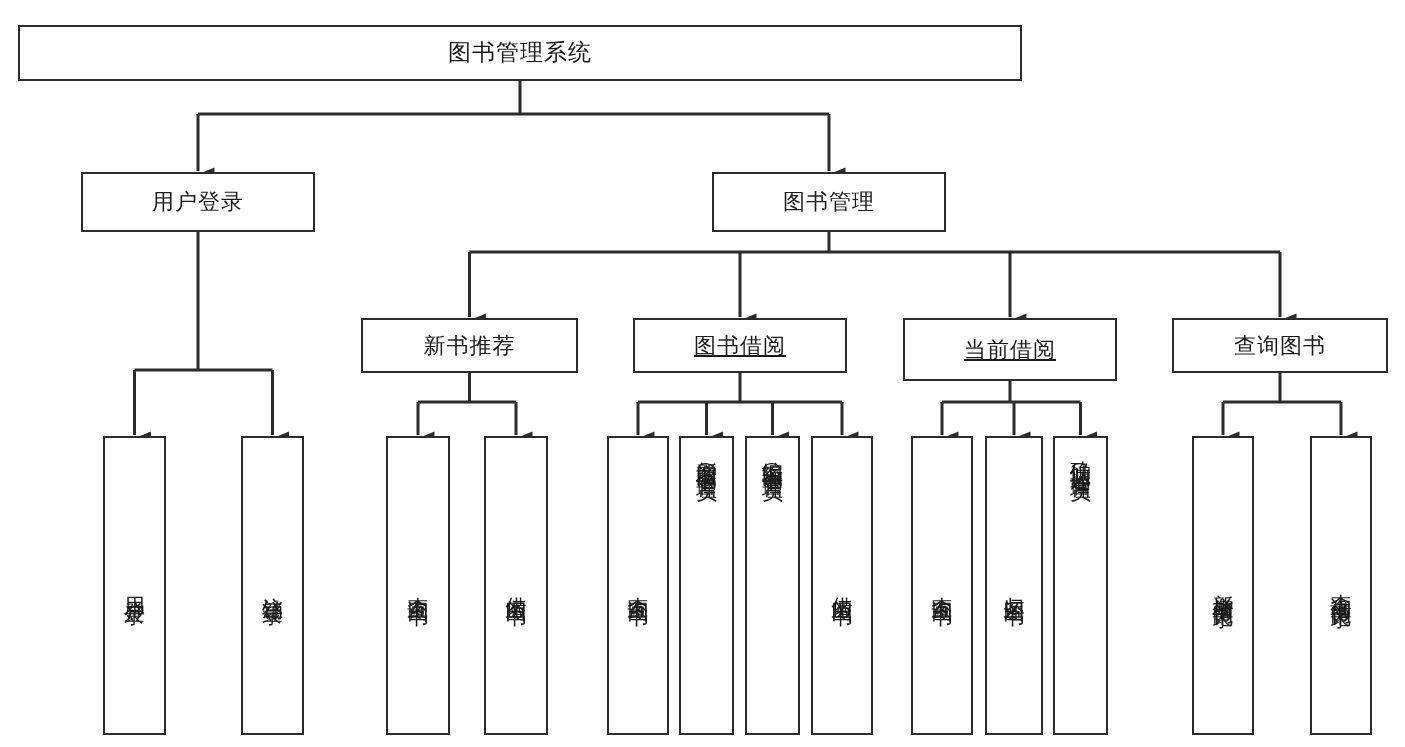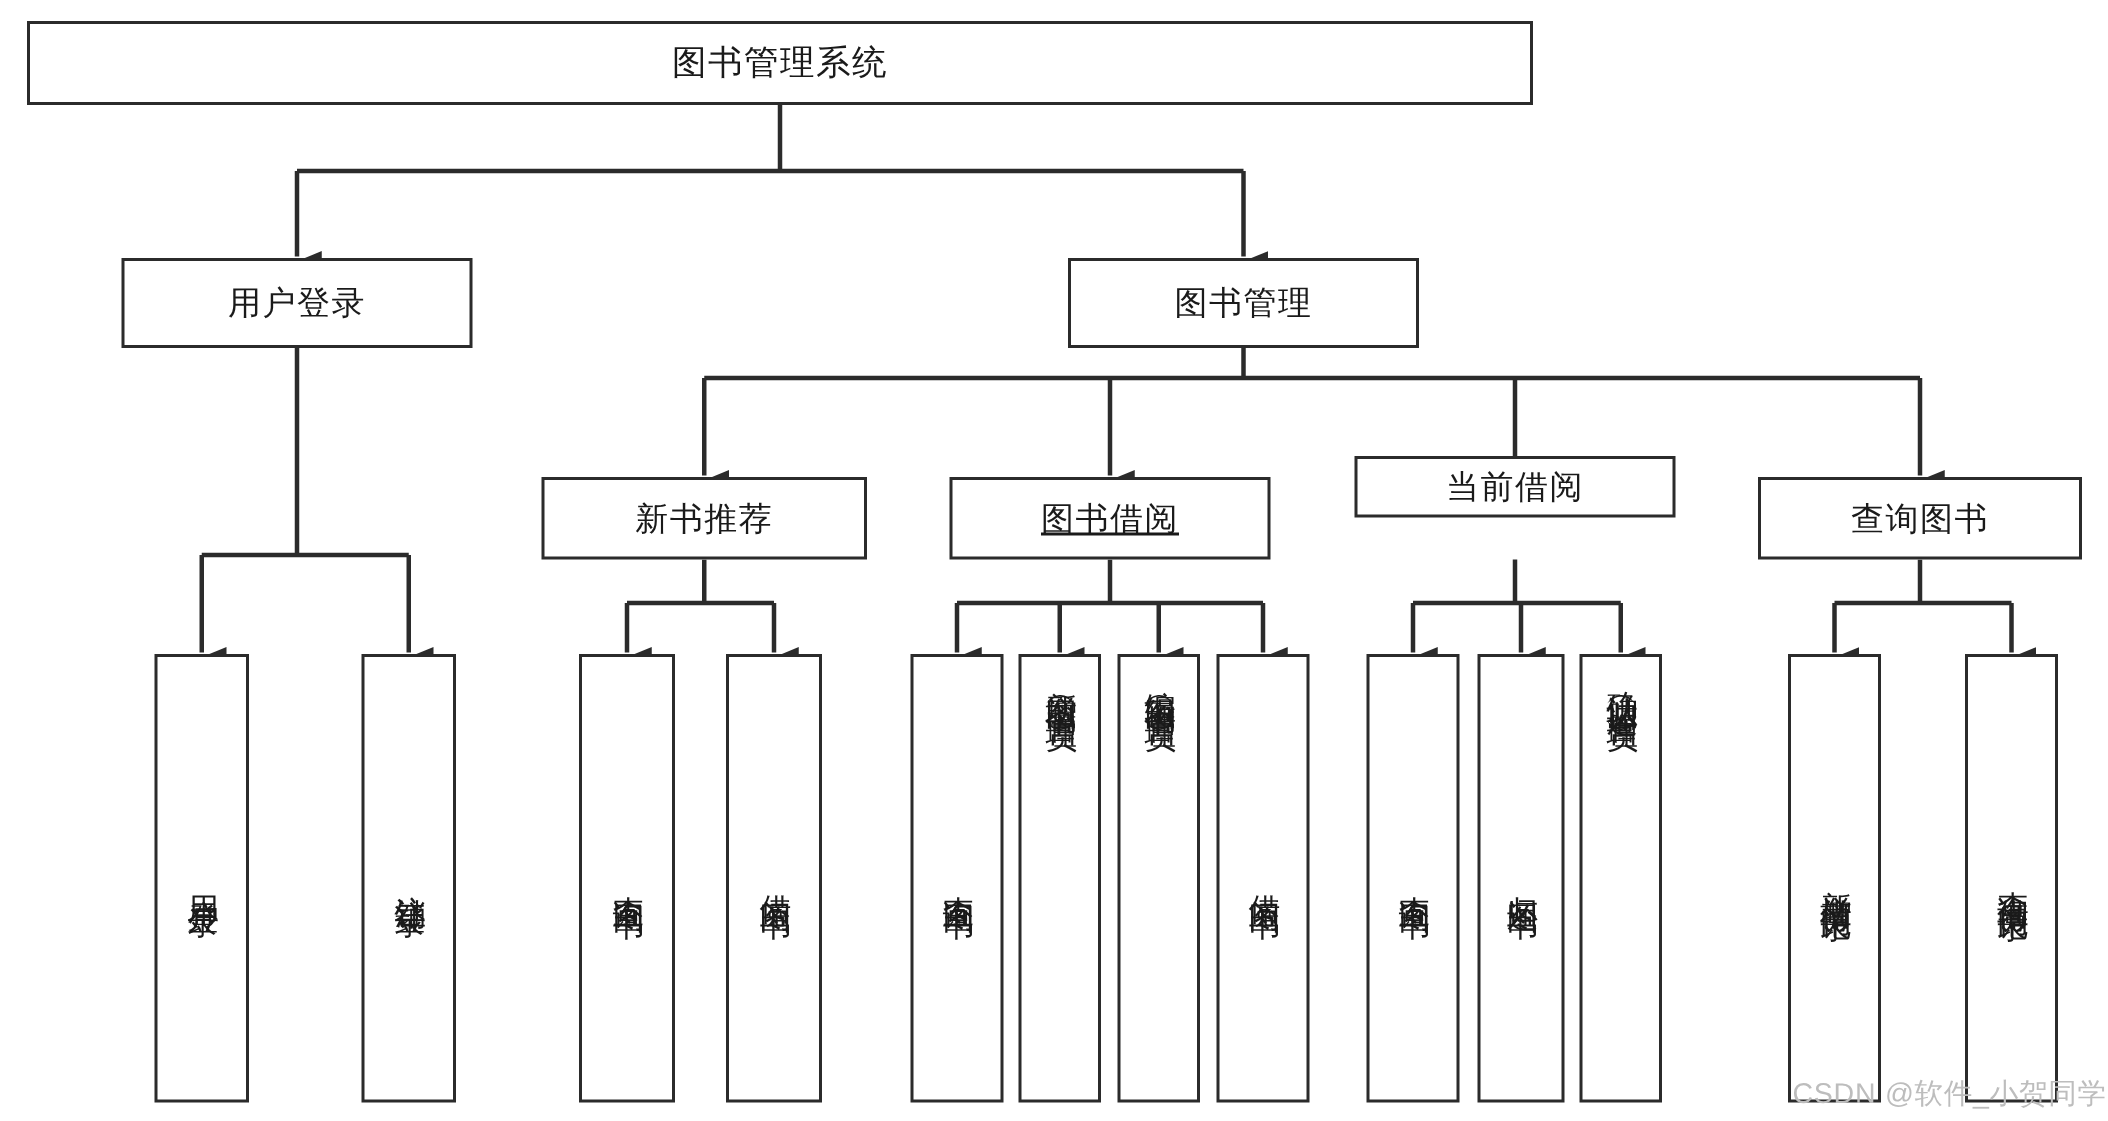--- a/index.html
+++ b/index.html
@@ -119,36 +119,36 @@
         <line x1="942" y1="402" x2="942" y2="435" marker-end="url(#arrowhead)"></line>
         <line x1="1014" y1="402" x2="1014" y2="435" marker-end="url(#arrowhead)"></line>
         <line x1="1080.5" y1="402" x2="1080.5" y2="435" marker-end="url(#arrowhead)"></line>
         <line x1="1280" y1="373" x2="1280" y2="402"></line>
         <line x1="1223" y1="402" x2="1341" y2="402"></line>
         <line x1="1223" y1="402" x2="1223" y2="435" marker-end="url(#arrowhead)"></line>
         <line x1="1341" y1="402" x2="1341" y2="435" marker-end="url(#arrowhead)"></line>
       </g>
   </svg>
   <div id="node-layer">
-      <div class="node h root" style="left: 18px; top: 14px; width: 1004px; height: 56px;">
+      <div class="node h root" style="left: 18px; top: 25px; width: 1004px; height: 56px;">
         <span class="label">图书管理系统</span>
       </div>
       <div class="node h" style="left: 81px; top: 172px; width: 234px; height: 60px;">
         <span class="label">用户登录</span>
       </div>
       <div class="node h" style="left: 712px; top: 172px; width: 234px; height: 60px; font-family: Liberation Serif, serif;">
         <span class="label">图书管理</span>
       </div>
       <div class="node h" style="left: 361px; top: 318px; width: 217px; height: 55px;">
         <span class="label">新书推荐</span>
       </div>
       <div class="node h" style="left: 633px; top: 318px; width: 214px; height: 55px; text-decoration: underline;">
         <span class="label">图书借阅</span>
       </div>
-      <div class="node h" style="left: 903px; top: 304px; width: 214px; height: 41px;">
+      <div class="node h" style="left: 903px; top: 318px; width: 214px; height: 63px; text-decoration: underline;">
         <span class="label">当前借阅</span>
       </div>
       <div class="node h" style="left: 1172px; top: 318px; width: 216px; height: 55px;">
         <span class="label">查询图书</span>
       </div>
       <div class="node v mid" style="left: 103px; top: 436px; width: 63px; height: 299px;">
         <span class="label">用户登录</span>
       </div>
       <div class="node v mid" style="left: 241px; top: 436px; width: 63px; height: 299px;">
         <span class="label">注销登录</span>
@@ -180,14 +180,13 @@
       <div class="node v tall" style="left: 1053px; top: 436px; width: 55px; height: 299px;">
         <span class="label">确认归还（管理员）</span>
       </div>
       <div class="node v mid" style="left: 1192px; top: 436px; width: 62px; height: 299px;">
         <span class="label">新增借阅记录</span>
       </div>
       <div class="node v mid" style="left: 1310px; top: 436px; width: 62px; height: 299px;">
         <span class="label">查询借阅记录</span>
       </div>
     </div>
-  <div class="watermark" style="left: 1195px; top: 716px;">CSDN @软件_小贺同学</div>
 </div>
 
 </body></html>

